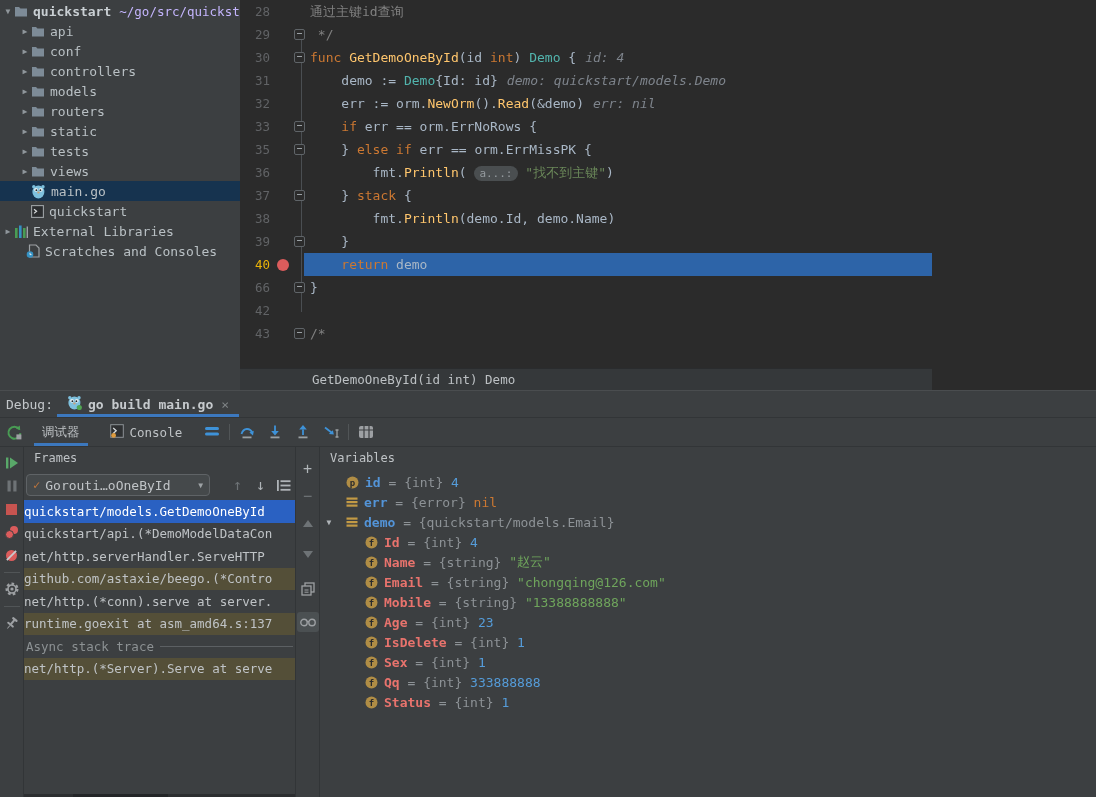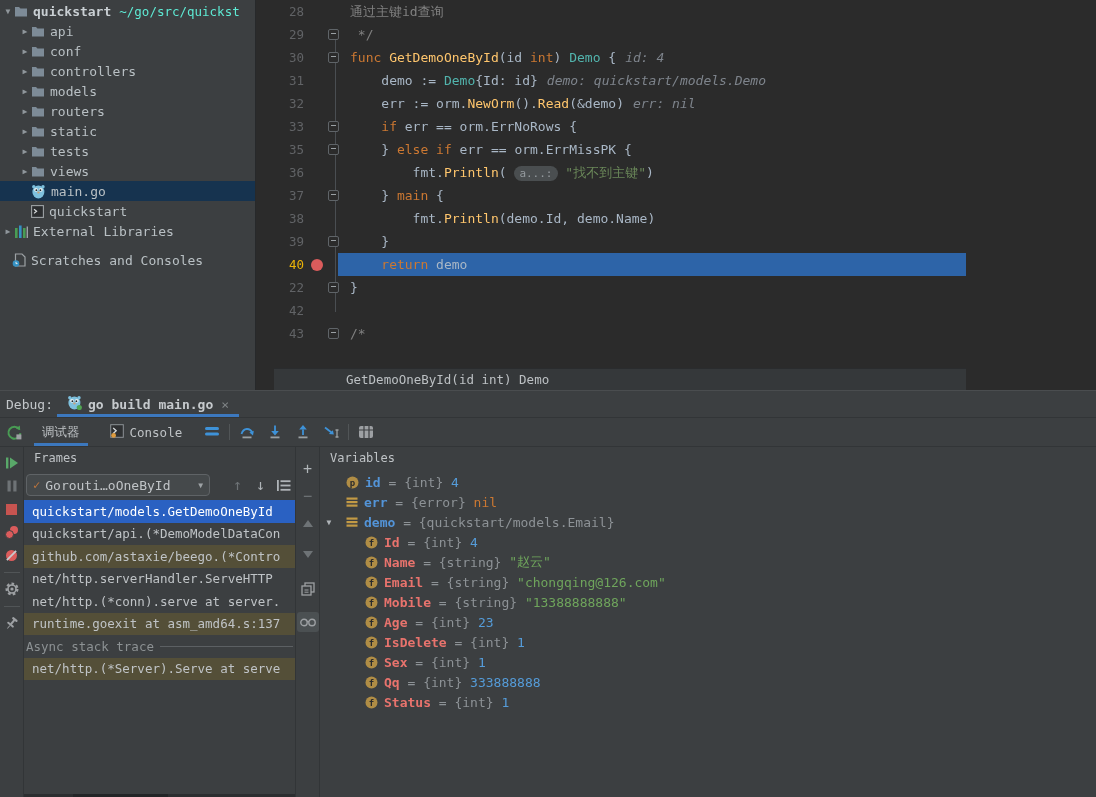--- a/index.html
+++ b/index.html
@@ -7,30 +7,30 @@
           font-family:"DejaVu Sans Mono",monospace;-webkit-font-smoothing:antialiased;}
   
   .project-panel{position:absolute;left:0;top:0;width:256px;height:390px;background:var(--panel-bg,#3C3F41);
                  overflow:hidden;border-right:1px solid #27292B;box-sizing:border-box;padding-top:1px;}
   .tree-row{height:20px;display:flex;align-items:center;font-size:13px;color:#AFB6BB;white-space:nowrap;}
   .tree-row.selected{background:var(--tree-selection,#16334F);}
   .tree-row .tri{width:12px;flex:none;font-size:8px;color:#8F969B;text-align:center;}
   .tree-row .ic{flex:none;margin-right:5px;display:inline-flex;align-items:center;}
   .tree-row .lbl{color:#B9C0C4;}
   .tree-row.root .lbl{font-weight:bold;color:#C9CFD3;}
-  .tree-row .path{color:#5eead4;margin-left:8px;font-size:12.5px;}
+  .tree-row .path{color:#c4b5fd;margin-left:8px;font-size:12.5px;}
   
-  .editor{position:absolute;left:274px;top:0;width:692px;height:390px;background:var(--editor-bg,#2B2B2B);}
+  .editor{position:absolute;left:240px;top:0;width:692px;height:390px;background:var(--editor-bg,#2B2B2B);}
   .code-lines{position:absolute;left:0;top:0;right:0;height:368px;overflow:hidden;}
   .fold-vline{position:absolute;left:61px;top:40px;width:1px;height:272px;background:#4A4E52;z-index:1;}
   .cl{position:relative;height:23px;display:flex;align-items:center;font-size:13px;color:#A9B7C6;white-space:pre;}
   .cl .ln{width:30px;flex:none;text-align:right;color:#616366;font-size:12.5px;z-index:2;}
   .cl .bpz{width:20px;flex:none;display:flex;align-items:center;z-index:2;}
   .cl .foldz{width:14px;flex:none;display:flex;align-items:center;z-index:2;}
-  .cl .code{margin-left:12px;z-index:2;}
+  .cl .code{margin-left:6px;z-index:2;}
   .cl.current::before{content:"";position:absolute;left:64px;right:0;top:0;bottom:0;background:var(--exec-line,#2D64A8);}
   .cl.current .ln{color:#eab308;}
   .bp-dot{width:12px;height:12px;border-radius:50%;background:var(--breakpoint,#DB5C5C);margin-left:7px;}
   .fold-ic{width:9px;height:9px;flex:none;border:1px solid #5F6468;border-radius:2px;background:#2B2B2B;position:relative;margin-left:4px;}
   .fold-ic::after{content:"";position:absolute;left:2px;right:2px;top:3px;height:1px;background:#9AA0A4;}
   .seg.kw{color:var(--keyword,#CC7832);}
   .seg.fn{color:var(--function,#FFC66D);}
   .seg.ty{color:var(--type,#52B5AE);}
   .seg.str{color:var(--string,#6A8759);}
   .seg.cm{color:#808080;}
@@ -60,21 +60,21 @@
   .frames{width:272px;flex:none;border-right:1px solid #323537;position:relative;display:flex;flex-direction:column;box-sizing:border-box;}
   .pane-header{height:24px;flex:none;display:flex;align-items:center;padding-left:10px;font-size:12px;color:#BFC3C6;}
   .frames-toolbar{height:30px;flex:none;display:flex;align-items:center;padding-left:2px;}
   .thread-dd{height:20px;width:170px;border:1px solid #5F6366;border-radius:4px;background:#45494B;
              display:flex;align-items:center;padding:0 6px;gap:5px;flex:none;}
   .thread-dd .chk{color:#C1763C;font-weight:bold;font-size:12px;}
   .thread-dd .txt{font-size:13px;color:#C0C4C7;flex:1;overflow:hidden;white-space:nowrap;}
   .thread-dd .dda{color:#9DA2A5;font-size:8px;}
   .arr-btn{width:24px;height:22px;display:flex;align-items:center;justify-content:center;font-size:14px;}
   .frames-list{flex:1;overflow:hidden;}
-  .frame-row{height:22.5px;display:flex;align-items:center;padding-left:8px;font-size:12.5px;color:#BFC3C6;
+  .frame-row{height:22.5px;display:flex;align-items:center;padding-left:0;font-size:12.5px;color:#BFC3C6;
              white-space:nowrap;overflow:hidden;box-sizing:border-box;}
   .frame-row.selected{background:var(--frame-selected,#2A61C2);color:#FFFFFF;}
   .frame-row.library{background:var(--library-frame,#544F38);}
   .frame-row.separator{color:#8C9193;padding-left:2px;}
   .frame-row.separator .sep-line{flex:1;height:1px;background:#5C6063;margin:0 2px 0 6px;}
   .h-scroll{position:absolute;bottom:0;left:0;right:0;height:3px;background:#2C2E30;}
   .h-thumb{position:absolute;left:49px;width:95px;height:3px;background:#232527;}
   .watches-strip{width:24px;flex:none;border-right:1px solid #323537;display:flex;flex-direction:column;align-items:center;
                  padding-top:14px;box-sizing:border-box;}
   .watches-strip .tbtn{margin-bottom:9px;height:18px;}
@@ -214,21 +214,21 @@
           <span class="ic">
             <svg width="14" height="13" viewBox="0 0 14 13">
               <rect x="1" y="3" width="2.6" height="10" fill="#499C54"></rect>
               <rect x="5" y="0.5" width="2.6" height="12.5" fill="#3592C4"></rect>
               <rect x="9" y="3" width="2.6" height="10" fill="#499C54"></rect>
               <rect x="12.6" y="1.5" width="1.4" height="11.5" fill="#9DA2A5"></rect>
             </svg>
           </span>
           <span class="lbl">External Libraries</span>
         </div>
-        <div class="tree-row" style="padding-left: 0; margin-top: 9px;">
+        <div class="tree-row" style="padding-left: 14px;">
           <span class="tri"></span>
           <span class="ic">
             <svg width="14" height="14" viewBox="0 0 14 14">
               <path d="M3.5 1 h6.5 l3 3 v9 H3.5 z" fill="none" stroke="#9DA2A5" stroke-width="1.2"></path>
               <circle cx="4" cy="10.5" r="3.3" fill="#3592C4"></circle>
               <path d="M4 8.8 v1.8 h1.5" stroke="#E8ECEE" stroke-width="1" fill="none"></path>
             </svg>
           </span>
           <span class="lbl">Scratches and Consoles</span>
         </div>
@@ -239,25 +239,25 @@
     <div class="fold-vline"></div>
     <div class="code-lines" id="code-lines">
         <div class="cl"><span class="ln">28</span><span class="bpz"></span><span class="foldz"></span><span class="code"><span class="seg cm">通过主键id查询</span></span></div>
         <div class="cl"><span class="ln">29</span><span class="bpz"></span><span class="foldz"><span class="fold-ic"></span></span><span class="code"><span class="seg cm"> */</span></span></div>
         <div class="cl"><span class="ln">30</span><span class="bpz"></span><span class="foldz"><span class="fold-ic"></span></span><span class="code"><span class="seg kw">func </span><span class="seg fn">GetDemoOneById</span><span class="seg tx">(id </span><span class="seg kw">int</span><span class="seg tx">) </span><span class="seg ty">Demo</span><span class="seg tx"> {</span><span class="seg hint">id: 4</span></span></div>
         <div class="cl"><span class="ln">31</span><span class="bpz"></span><span class="foldz"></span><span class="code"><span class="seg tx">    demo := </span><span class="seg ty">Demo</span><span class="seg tx">{Id: id}</span><span class="seg hint">demo: quickstart/models.Demo</span></span></div>
         <div class="cl"><span class="ln">32</span><span class="bpz"></span><span class="foldz"></span><span class="code"><span class="seg tx">    err := orm.</span><span class="seg fn">NewOrm</span><span class="seg tx">().</span><span class="seg fn">Read</span><span class="seg tx">(&amp;demo)</span><span class="seg hint">err: nil</span></span></div>
         <div class="cl"><span class="ln">33</span><span class="bpz"></span><span class="foldz"><span class="fold-ic"></span></span><span class="code"><span class="seg tx">    </span><span class="seg kw">if</span><span class="seg tx"> err == orm.ErrNoRows {</span></span></div>
         <div class="cl"><span class="ln">35</span><span class="bpz"></span><span class="foldz"><span class="fold-ic"></span></span><span class="code"><span class="seg tx">    } </span><span class="seg kw">else if</span><span class="seg tx"> err == orm.ErrMissPK {</span></span></div>
         <div class="cl"><span class="ln">36</span><span class="bpz"></span><span class="foldz"></span><span class="code"><span class="seg tx">        fmt.</span><span class="seg fn">Println</span><span class="seg tx">( </span><span class="seg badge">a...:</span><span class="seg tx"> </span><span class="seg str">"找不到主键"</span><span class="seg tx">)</span></span></div>
-        <div class="cl"><span class="ln">37</span><span class="bpz"></span><span class="foldz"><span class="fold-ic"></span></span><span class="code"><span class="seg tx">    } </span><span class="seg kw">main</span><span class="seg tx"> {</span></span></div>
+        <div class="cl"><span class="ln">37</span><span class="bpz"></span><span class="foldz"><span class="fold-ic"></span></span><span class="code"><span class="seg tx">    } </span><span class="seg kw">stack</span><span class="seg tx"> {</span></span></div>
         <div class="cl"><span class="ln">38</span><span class="bpz"></span><span class="foldz"></span><span class="code"><span class="seg tx">        fmt.</span><span class="seg fn">Println</span><span class="seg tx">(demo.Id, demo.Name)</span></span></div>
         <div class="cl"><span class="ln">39</span><span class="bpz"></span><span class="foldz"><span class="fold-ic"></span></span><span class="code"><span class="seg tx">    }</span></span></div>
         <div class="cl current"><span class="ln">40</span><span class="bpz"><span class="bp-dot"></span></span><span class="foldz"></span><span class="code"><span class="seg kw">    return</span><span class="seg tx"> demo</span></span></div>
-        <div class="cl"><span class="ln">22</span><span class="bpz"></span><span class="foldz"><span class="fold-ic"></span></span><span class="code"><span class="seg tx">}</span></span></div>
+        <div class="cl"><span class="ln">66</span><span class="bpz"></span><span class="foldz"><span class="fold-ic"></span></span><span class="code"><span class="seg tx">}</span></span></div>
         <div class="cl"><span class="ln">42</span><span class="bpz"></span><span class="foldz"></span><span class="code"></span></div>
         <div class="cl"><span class="ln">43</span><span class="bpz"></span><span class="foldz"><span class="fold-ic"></span></span><span class="code"><span class="seg cm">/*</span></span></div>
       </div>
     <div class="context-bar">
       <span>GetDemoOneById(id int) Demo</span>
     </div>
   </div>
 
   <div class="debug">
     <div class="debug-header">
@@ -410,22 +410,22 @@
                 <rect x="1" y="1" width="1.8" height="11" fill="#AFB4B8"></rect>
                 <rect x="4.5" y="1.3" width="10" height="1.8" fill="#AFB4B8"></rect>
                 <rect x="4.5" y="5.6" width="10" height="1.8" fill="#AFB4B8"></rect>
                 <rect x="4.5" y="9.9" width="10" height="1.8" fill="#AFB4B8"></rect>
               </svg>
             </span>
         </div>
         <div class="frames-list" id="frames-list">
             <div class="frame-row selected">quickstart/models.GetDemoOneById</div>
             <div class="frame-row">quickstart/api.(*DemoModelDataCon</div>
+            <div class="frame-row">net/http.serverHandler.ServeHTTP</div>
             <div class="frame-row library">github.com/astaxie/beego.(*Contro</div>
-            <div class="frame-row">net/http.serverHandler.ServeHTTP</div>
             <div class="frame-row">net/http.(*conn).serve at server.</div>
             <div class="frame-row library">runtime.goexit at asm_amd64.s:137</div>
             <div class="frame-row separator">
               <span>Async stack trace</span>
               <span class="sep-line"></span>
             </div>
             <div class="frame-row library">net/http.(*Server).Serve at serve</div>
           </div>
         <div class="h-scroll">
             <div class="h-thumb"></div>

